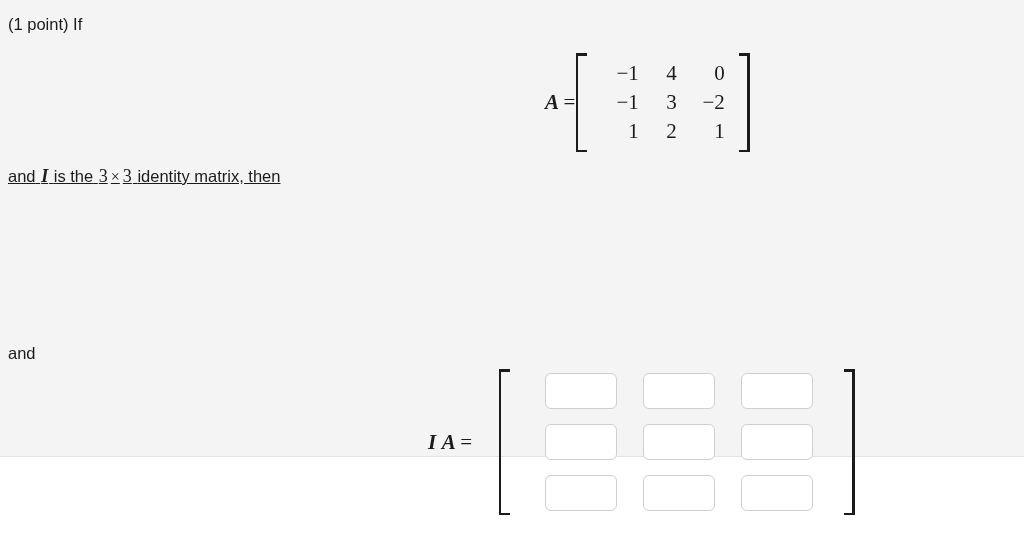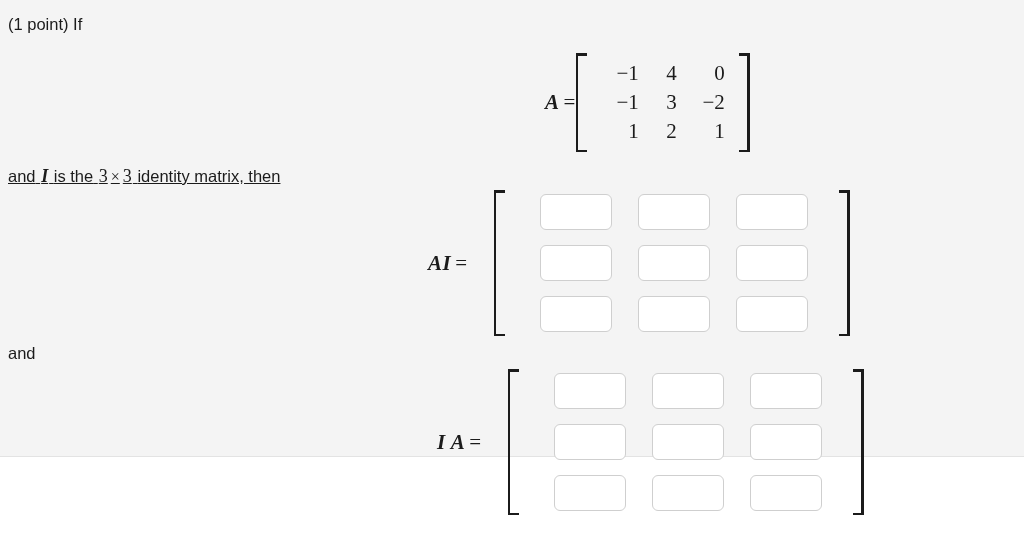--- a/index.html
+++ b/index.html
@@ -123,21 +123,21 @@
     padding-right: 4px;
   }
 
   
   .answer-block {
     position: absolute;
     display: flex;
     align-items: center;
   }
   #block-ai { left: 428px; top: 190px; }
-  #block-ia { left: 437px; top: 369px; }
+  #block-ia { left: 428px; top: 369px; }
 
   .answer-block .eqlabel { margin-right: 26px; }
 
   .ansgrid {
     display: grid;
     grid-template-columns: repeat(3, 72px);
     grid-template-rows: repeat(3, 36px);
     column-gap: 26px;
     row-gap: 15px;
     padding: 4px 28px 4px 32px;
@@ -179,40 +179,20 @@
       <span class="cellv">2</span>
       <span class="cellv">1</span>
     </div>
     <span class="brk brk-r">
         <span class="foot"></span>
       </span>
   </div>
 
   <div class="prose" id="line-ident"><span>and</span>&nbsp;<span class="mathvar">I</span>&nbsp;<span>is the</span>&nbsp;<span class="num">3</span><span class="times">×</span><span class="num">3</span>&nbsp;<span>identity matrix, then</span></div>
 
-  <div class="answer-block" id="block-ai">
-    <span class="eqlabel"><span>AI</span><span class="eqsign">=</span></span>
-    <span class="brk brk-l">
-        <span class="foot"></span>
-      </span>
-    <div class="ansgrid">
-      <input class="ansbox" type="text" value="" style="">
-      <input class="ansbox" type="text" value="" style="">
-      <input class="ansbox" type="text" value="" style="">
-      <input class="ansbox" type="text" value="" style="">
-      <input class="ansbox" type="text" value="" style="">
-      <input class="ansbox" type="text" value="" style="">
-      <input class="ansbox" type="text" value="" style="">
-      <input class="ansbox" type="text" value="" style="">
-      <input class="ansbox" type="text" value="" style="">
-    </div>
-    <span class="brk brk-r">
-        <span class="foot"></span>
-      </span>
-  </div>
 
   <div class="prose" id="line-and"><span>and</span></div>
 
   <div class="answer-block" id="block-ia">
     <span class="eqlabel"><span>I A</span><span class="eqsign">=</span></span>
     <span class="brk brk-l">
         <span class="foot"></span>
       </span>
     <div class="ansgrid">
       <input class="ansbox" type="text" value="" style="">

